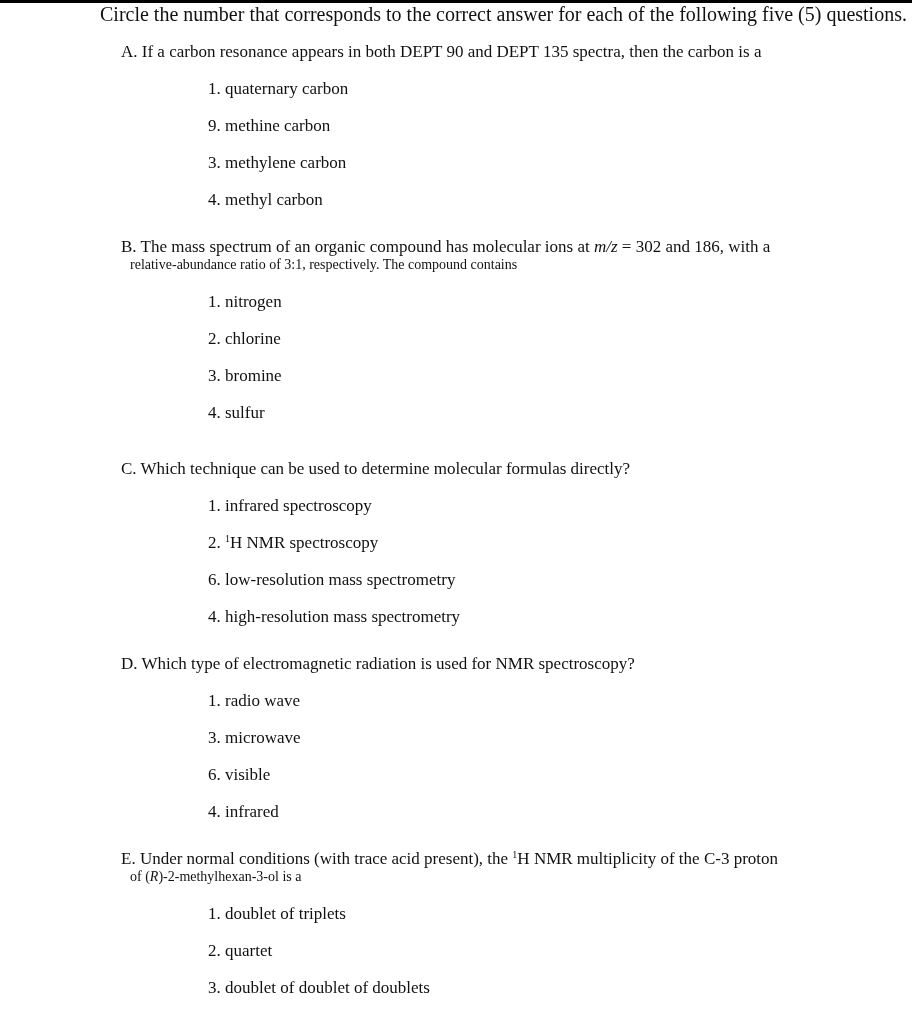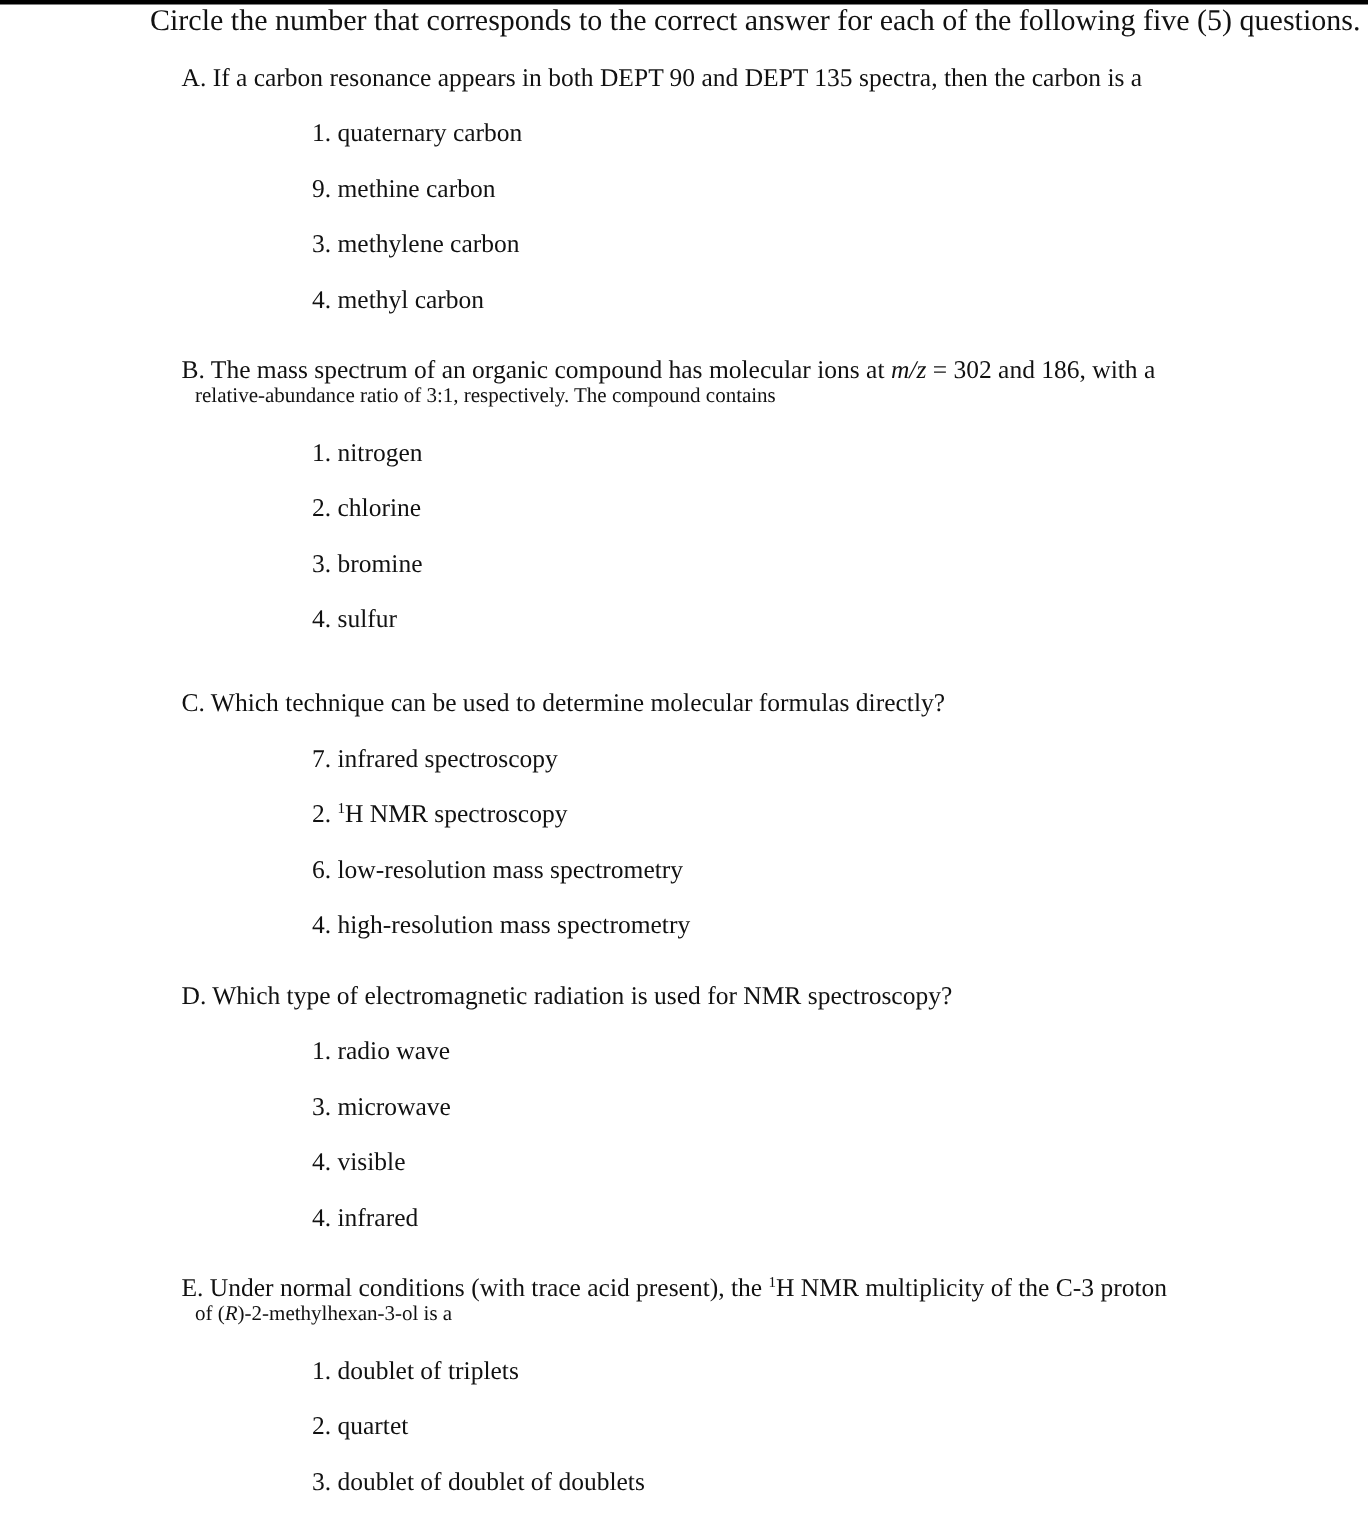--- a/index.html
+++ b/index.html
@@ -30,28 +30,28 @@
 <div class="abs opt" style="top:191px">4. methyl carbon</div>
 
 <div class="abs qhead" style="top:238px"><span>B.</span> <span>The mass spectrum of an organic compound has molecular ions at </span><i>m/z</i><span> = 302 and 186, with a</span></div>
 <div class="abs qcont" style="top:256px">relative-abundance ratio of 3:1, respectively.   The compound contains</div>
 <div class="abs opt" style="top:293px">1. nitrogen</div>
 <div class="abs opt" style="top:330px">2. chlorine</div>
 <div class="abs opt" style="top:367px">3. bromine</div>
 <div class="abs opt" style="top:404px">4. sulfur</div>
 
 <div class="abs qhead" style="top:460px"><span>C.</span> <span>Which technique can be used to determine molecular formulas directly?</span></div>
-<div class="abs opt" style="top:497px">7. infrared spectroscopy</div>
+<div class="abs opt" style="top:497px">1. infrared spectroscopy</div>
 <div class="abs opt" style="top:534px"><span>2. </span><sup>1</sup><span>H NMR spectroscopy</span></div>
 <div class="abs opt" style="top:571px">6. low-resolution mass spectrometry</div>
 <div class="abs opt" style="top:608px">4. high-resolution mass spectrometry</div>
 
 <div class="abs qhead" style="top:655px"><span>D.</span> <span>Which type of electromagnetic radiation is used for NMR spectroscopy?</span></div>
 <div class="abs opt" style="top:692px">1. radio wave</div>
 <div class="abs opt" style="top:729px">3. microwave</div>
-<div class="abs opt" style="top:766px">4. visible</div>
+<div class="abs opt" style="top:766px">6. visible</div>
 <div class="abs opt" style="top:803px">4. infrared</div>
 
 <div class="abs qhead" style="top:850px"><span>E.</span> <span>Under normal conditions (with trace acid present), the </span><sup>1</sup><span>H NMR multiplicity of the C-3 proton</span></div>
 <div class="abs qcont" style="top:868px"><span>of (</span><i>R</i><span>)-2-methylhexan-3-ol is a</span></div>
 <div class="abs opt" style="top:905px">1. doublet of triplets</div>
 <div class="abs opt" style="top:942px">2. quartet</div>
 <div class="abs opt" style="top:979px">3. doublet of doublet of doublets</div>
 
 </body></html>

